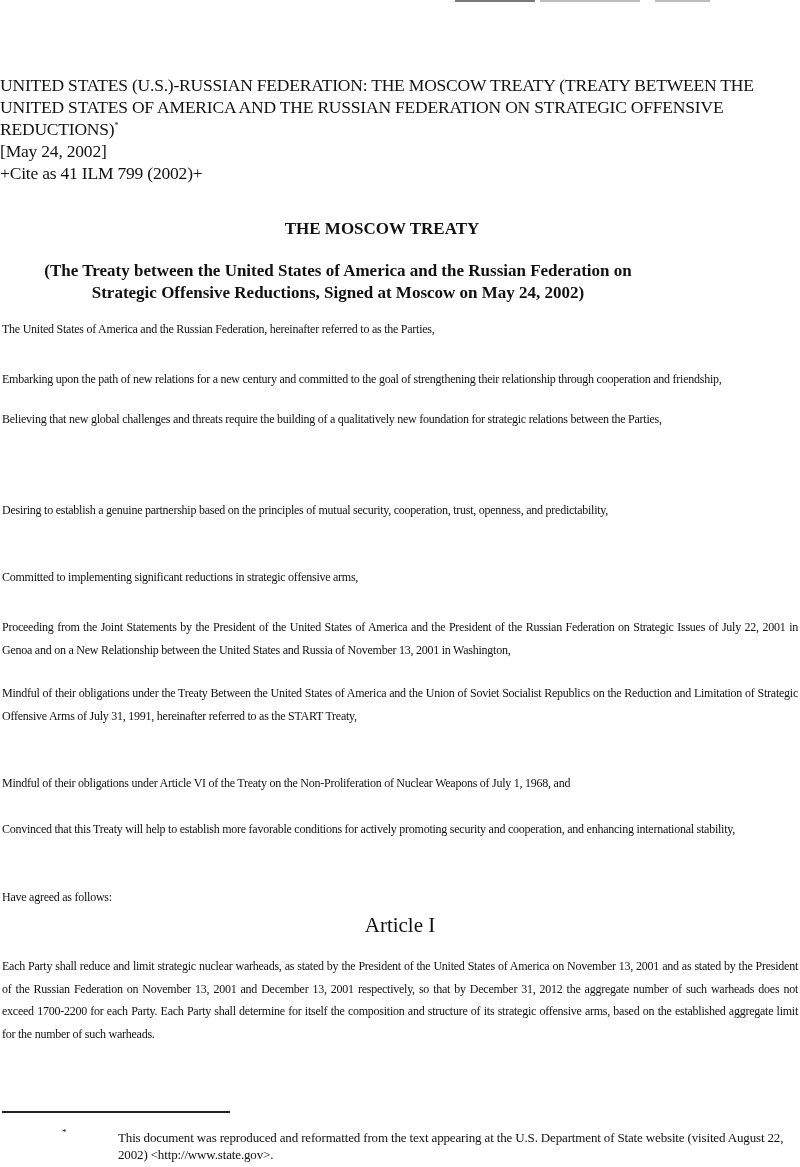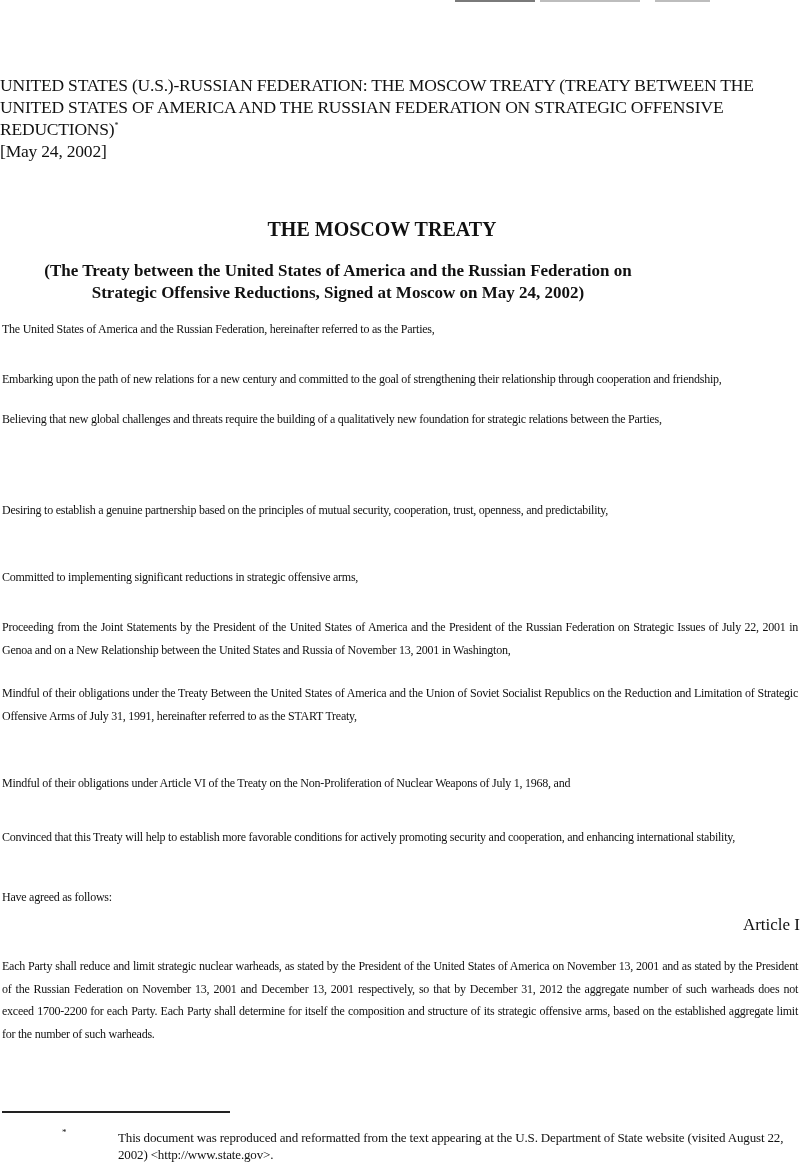--- a/index.html
+++ b/index.html
@@ -36,21 +36,21 @@
       vertical-align: super;
       line-height: 0;
     }
     .main-title {
       position: absolute;
       left: 0;
       top: 218px;
       width: 764px;
       text-align: center;
       font-weight: bold;
-      font-size: 20px;
+      font-size: 17px;
       line-height: 22px;
     }
     .subtitle {
       position: absolute;
       left: 0;
       top: 260px;
       width: 676px;
       text-align: center;
       font-weight: bold;
       font-size: 17px;
@@ -66,22 +66,22 @@
       letter-spacing: -0.25px;
     }
     .para.nojust {
       text-align: left;
     }
     .article-heading {
       position: absolute;
       left: 0;
       top: 914px;
       width: 800px;
-      text-align: right;
-      font-size: 17px;
+      text-align: center;
+      font-size: 21px;
       line-height: 22px;
     }
     .footnote-rule {
       position: absolute;
       left: 2px;
       top: 1111px;
       width: 228px;
       height: 2px;
       background: #222222;
     }
@@ -106,39 +106,40 @@
 
 <div class="scan-mark" style="left:455px;width:80px;background:#7a7a7a;"></div>
 <div class="scan-mark" style="left:540px;width:100px;"></div>
 <div class="scan-mark" style="left:655px;width:55px;"></div>
 
 <div class="header-block">
   <div>UNITED STATES (U.S.)-RUSSIAN FEDERATION: THE MOSCOW TREATY (TREATY BETWEEN THE</div>
   <div>UNITED STATES OF AMERICA AND THE RUSSIAN FEDERATION ON STRATEGIC OFFENSIVE</div>
   <div><span>REDUCTIONS)</span><span class="sup">*</span></div>
   <div>[May 24, 2002]</div>
+  <div>+Cite as 41 ILM 799 (2002)+</div>
 </div>
 
 <div class="main-title">THE MOSCOW TREATY</div>
 
 <div class="subtitle">
   <div>(The Treaty between the United States of America and the Russian Federation on</div>
   <div>Strategic Offensive Reductions, Signed at Moscow on May 24, 2002)</div>
 </div>
 
 <div class="para nojust" style="top:318px;">The United States of America and the Russian Federation, hereinafter referred to as the Parties,</div>
 <div class="para" style="top:368px;">Embarking upon the path of new relations for a new century and committed to the goal of strengthening their relationship through cooperation and friendship,</div>
 <div class="para" style="top:408px;">Believing that new global challenges and threats require the building of a qualitatively new foundation for strategic relations between the Parties,</div>
 <div class="para" style="top:499px;">Desiring to establish a genuine partnership based on the principles of mutual security, cooperation, trust, openness, and predictability,</div>
 <div class="para nojust" style="top:566px;font-family:Liberation Serif, serif;">Committed to implementing significant reductions in strategic offensive arms,</div>
 <div class="para" style="top:591px;"></div>
 <div class="para" style="top:592px;margin-top:24px;">Proceeding from the Joint Statements by the President of the United States of America and the President of the Russian Federation on Strategic Issues of July 22, 2001 in Genoa and on a New Relationship between the United States and Russia of November 13, 2001 in Washington,</div>
 <div class="para" style="top:682px;">Mindful of their obligations under the Treaty Between the United States of America and the Union of Soviet Socialist Republics on the Reduction and Limitation of Strategic Offensive Arms of July 31, 1991, hereinafter referred to as the START Treaty,</div>
 <div class="para" style="top:772px;">Mindful of their obligations under Article VI of the Treaty on the Non-Proliferation of Nuclear Weapons of July 1, 1968, and</div>
-<div class="para" style="top:818px;margin-top:8px;">Convinced that this Treaty will help to establish more favorable conditions for actively promoting security and cooperation, and enhancing international stability,</div>
+<div class="para" style="top:818px;">Convinced that this Treaty will help to establish more favorable conditions for actively promoting security and cooperation, and enhancing international stability,</div>
 <div class="para nojust" style="top:886px;">Have agreed as follows:</div>
 
 <div class="article-heading">Article I</div>
 <div class="para" style="top:955px;">Each Party shall reduce and limit strategic nuclear warheads, as stated by the President of the United States of America on November 13, 2001 and as stated by the President of the Russian Federation on November 13, 2001 and December 13, 2001 respectively, so that by December 31, 2012 the aggregate number of such warheads does not exceed 1700-2200 for each Party. Each Party shall determine for itself the composition and structure of its strategic offensive arms, based on the established aggregate limit for the number of such warheads.</div>
 
 <div class="footnote-rule"></div>
 <div class="footnote-mark">*</div>
 <div class="footnote-text">This document was reproduced and reformatted from the text appearing at the U.S. Department of State website (visited August 22, 2002) &lt;http://www.state.gov&gt;.</div>
 
 </body></html>

